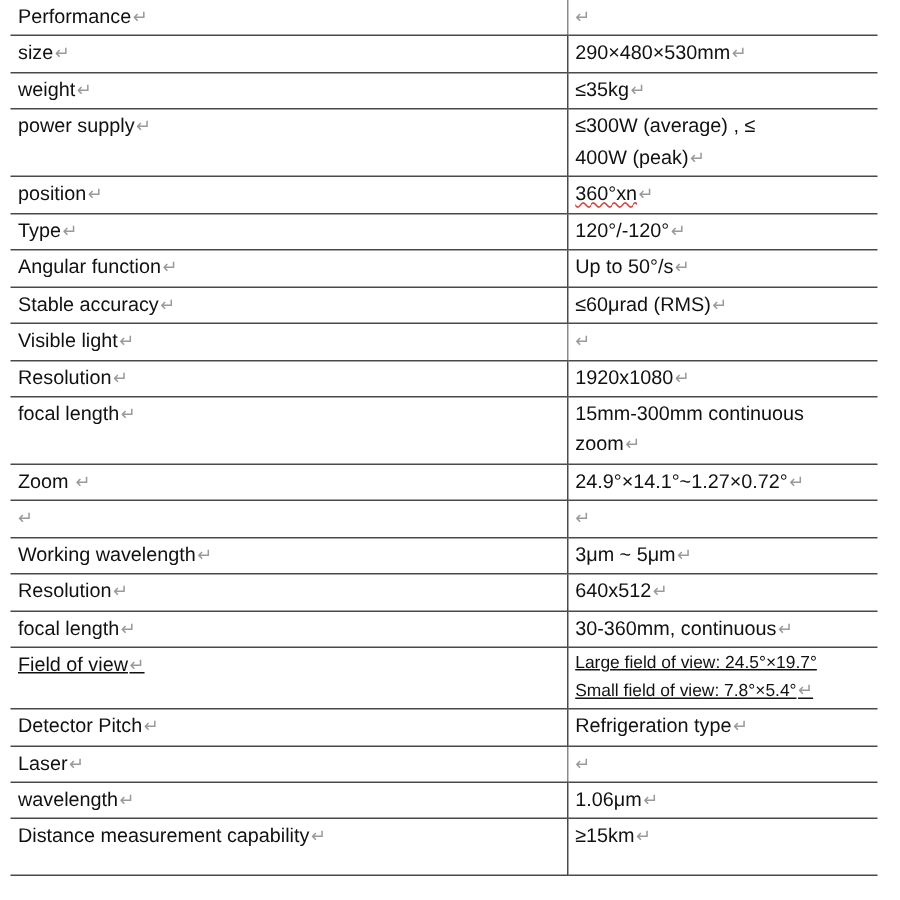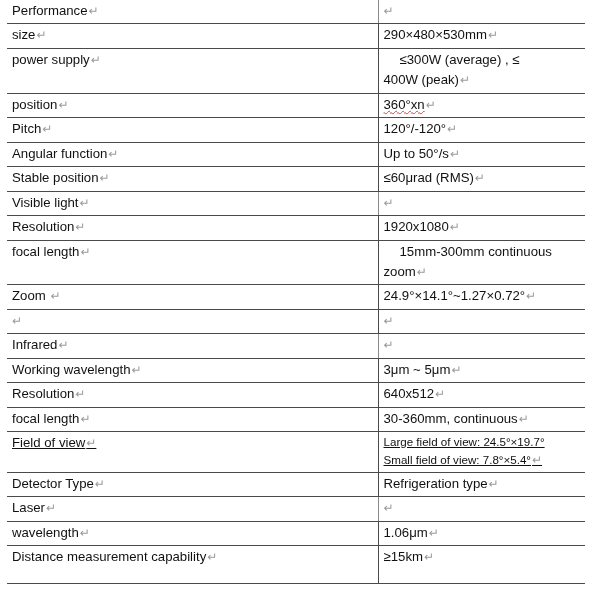--- a/index.html
+++ b/index.html
@@ -54,21 +54,20 @@
     padding-left: 1px;
     letter-spacing: 0;
   }
   .pilcrow-only {
     color: #9a9a9a;
     font-size: 12px;
   }
   .justify {
     text-align: justify;
     text-align-last: left;
-    margin-left: 16px;
   }
   .two-line { line-height: 1.35; }
   .tight { line-height: 1.35; margin-left: 22px; }
   .squiggle {
     text-decoration: underline;
     text-decoration-style: wavy;
     text-decoration-color: #d24a43;
     text-decoration-thickness: 1px;
   }
   
@@ -91,46 +90,50 @@
     <tr class="section h-std">
       <td class="label"><span>Performance</span><span class="pilcrow">↵</span></td>
       <td class="value"><span class="pilcrow-only">↵</span></td>
     </tr>
 
     <tr class="h-std">
       <td class="label"><span>size</span><span class="pilcrow">↵</span></td>
       <td class="value"><span>290×480×530mm</span><span class="pilcrow">↵</span></td>
     </tr>
 
+    <tr class="h-std">
+      <td class="label"><span>weight</span><span class="pilcrow">↵</span></td>
+      <td class="value"><span>≤35kg</span><span class="pilcrow">↵</span></td>
+    </tr>
 
     <tr class="h-tall">
       <td class="label"><span>power supply</span><span class="pilcrow">↵</span></td>
       <td class="value two-line">
         <div class="justify">≤300W   (average)   ,   ≤</div>
         <div><span>400W (peak)</span><span class="pilcrow">↵</span></div>
       </td>
     </tr>
 
     <tr class="h-std">
       <td class="label"><span>position</span><span class="pilcrow">↵</span></td>
       <td class="value"><span class="squiggle">360°xn</span><span class="pilcrow">↵</span></td>
     </tr>
 
     <tr class="h-std">
-      <td class="label"><span>Pitch</span><span class="pilcrow">↵</span></td>
+      <td class="label"><span>Type</span><span class="pilcrow">↵</span></td>
       <td class="value"><span>120°/-120°</span><span class="pilcrow">↵</span></td>
     </tr>
 
     <tr class="h-std">
       <td class="label"><span>Angular function</span><span class="pilcrow">↵</span></td>
       <td class="value"><span>Up to 50°/s</span><span class="pilcrow">↵</span></td>
     </tr>
 
     <tr class="h-std">
-      <td class="label"><span>Stable position</span><span class="pilcrow">↵</span></td>
+      <td class="label"><span>Stable accuracy</span><span class="pilcrow">↵</span></td>
       <td class="value"><span>≤60μrad (RMS)</span><span class="pilcrow">↵</span></td>
     </tr>
 
     <tr class="section h-std">
       <td class="label"><span>Visible light</span><span class="pilcrow">↵</span></td>
       <td class="value"><span class="pilcrow-only">↵</span></td>
     </tr>
 
     <tr class="h-std">
       <td class="label"><span>Resolution</span><span class="pilcrow">↵</span></td>
@@ -148,24 +151,20 @@
     <tr class="h-std">
       <td class="label"><span>Zoom </span><span class="pilcrow">↵</span></td>
       <td class="value"><span>24.9°×14.1°~1.27×0.72°</span><span class="pilcrow">↵</span></td>
     </tr>
 
     <tr class="blank h-gap">
       <td class="label"><span class="pilcrow-only">↵</span></td>
       <td class="value"><span class="pilcrow-only">↵</span></td>
     </tr>
 
-    <tr class="section h-std">
-      <td class="label"><span>Infrared</span><span class="pilcrow">↵</span></td>
-      <td class="value"><span class="pilcrow-only">↵</span></td>
-    </tr>
 
     <tr class="h-std">
       <td class="label"><span>Working wavelength</span><span class="pilcrow">↵</span></td>
       <td class="value"><span>3μm ~ 5μm</span><span class="pilcrow">↵</span></td>
     </tr>
 
     <tr class="h-std">
       <td class="label"><span>Resolution</span><span class="pilcrow">↵</span></td>
       <td class="value"><span>640x512</span><span class="pilcrow">↵</span></td>
     </tr>
@@ -177,21 +176,21 @@
 
     <tr class="h-fov">
       <td class="label"><span>Field of view</span><span class="pilcrow">↵</span></td>
       <td class="value tight" style="font-size:11.6px;">
         <div>Large field of view: 24.5°×19.7°</div>
         <div><span>Small field of view: 7.8°×5.4°</span><span class="pilcrow">↵</span></div>
       </td>
     </tr>
 
     <tr class="h-std">
-      <td class="label"><span>Detector Type</span><span class="pilcrow">↵</span></td>
+      <td class="label"><span>Detector Pitch</span><span class="pilcrow">↵</span></td>
       <td class="value"><span>Refrigeration type</span><span class="pilcrow">↵</span></td>
     </tr>
 
     <tr class="section h-std">
       <td class="label"><span>Laser</span><span class="pilcrow">↵</span></td>
       <td class="value"><span class="pilcrow-only">↵</span></td>
     </tr>
 
 
     <tr class="h-std">

